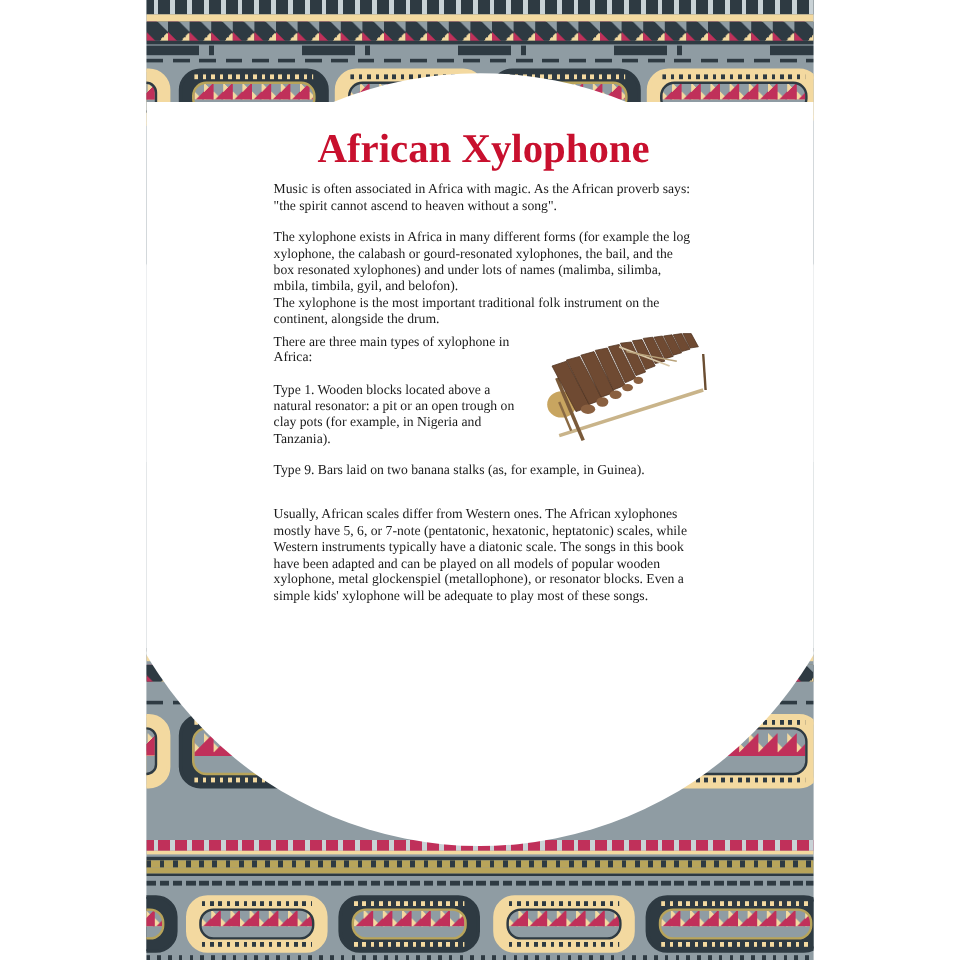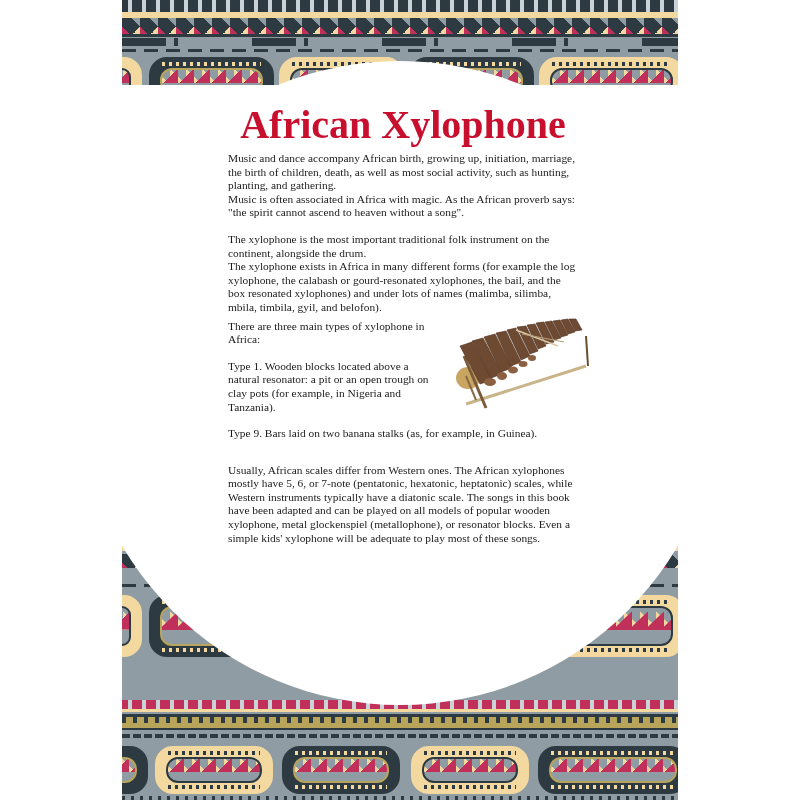--- a/index.html
+++ b/index.html
@@ -86,21 +86,21 @@
     position: absolute;
     left: 106px; top: 98px;
     width: 350px;
     color: #1a1a1a;
     font-size: 11.4px;
     line-height: 13.6px;
   }
   .title {
     text-align: center;
     color: #c8102e;
-    font-size: 40px;
+    font-size: 34px;
     font-weight: bold;
     line-height: 46px;
     margin: 4px 0 4px -10px;
     width: 370px;
   }
   .para { margin: 0; }
   .gap { height: 13px; }
   .gap-sm { height: 5px; }
   .types-block { position: relative; }
   .types-text { width: 215px; }
@@ -208,25 +208,24 @@
       </div>
     <div class="band" style="top:276px;height:4px;background-image:repeating-linear-gradient(90deg,#2e3a42 0 3px,transparent 3px 9px);"></div>
   </div>
 
   <div class="white-top"></div>
   <div class="white-circle"></div>
 
   <div class="content">
     <h1 class="title">African Xylophone</h1>
 
-    <p class="para">Music and dance accompany African birth, growing up, initiation, marriage, the birth of children, death, as well as most social activity, such as hunting, planting, and gathering.</p>
     <p class="para">Music is often associated in Africa with magic. As the African proverb says: "the spirit cannot ascend to heaven without a song".</p>
     <div class="gap"></div>
+    <p class="para">The xylophone exists in Africa in many different forms  (for example the log xylophone, the calabash or gourd-resonated xylophones, the bail, and the box resonated xylophones) and under lots of names (malimba, silimba, mbila, timbila, gyil, and belofon).</p>
     <p class="para">The xylophone is the most important traditional folk instrument on the continent, alongside the drum.</p>
-    <p class="para">The xylophone exists in Africa in many different forms  (for example the log xylophone, the calabash or gourd-resonated xylophones, the bail, and the box resonated xylophones) and under lots of names (malimba, silimba, mbila, timbila, gyil, and belofon).</p>
     <div class="gap-sm"></div>
 
     <div class="types-block">
       <div class="types-text">
         <p class="para">There are three main types of xylophone in Africa:</p>
         <div class="gap"></div>
         <p class="para">Type 1. Wooden blocks located above a natural resonator: a pit or an open trough on clay pots (for example, in Nigeria and Tanzania).</p>
       </div>
 
       <div class="xylo">

